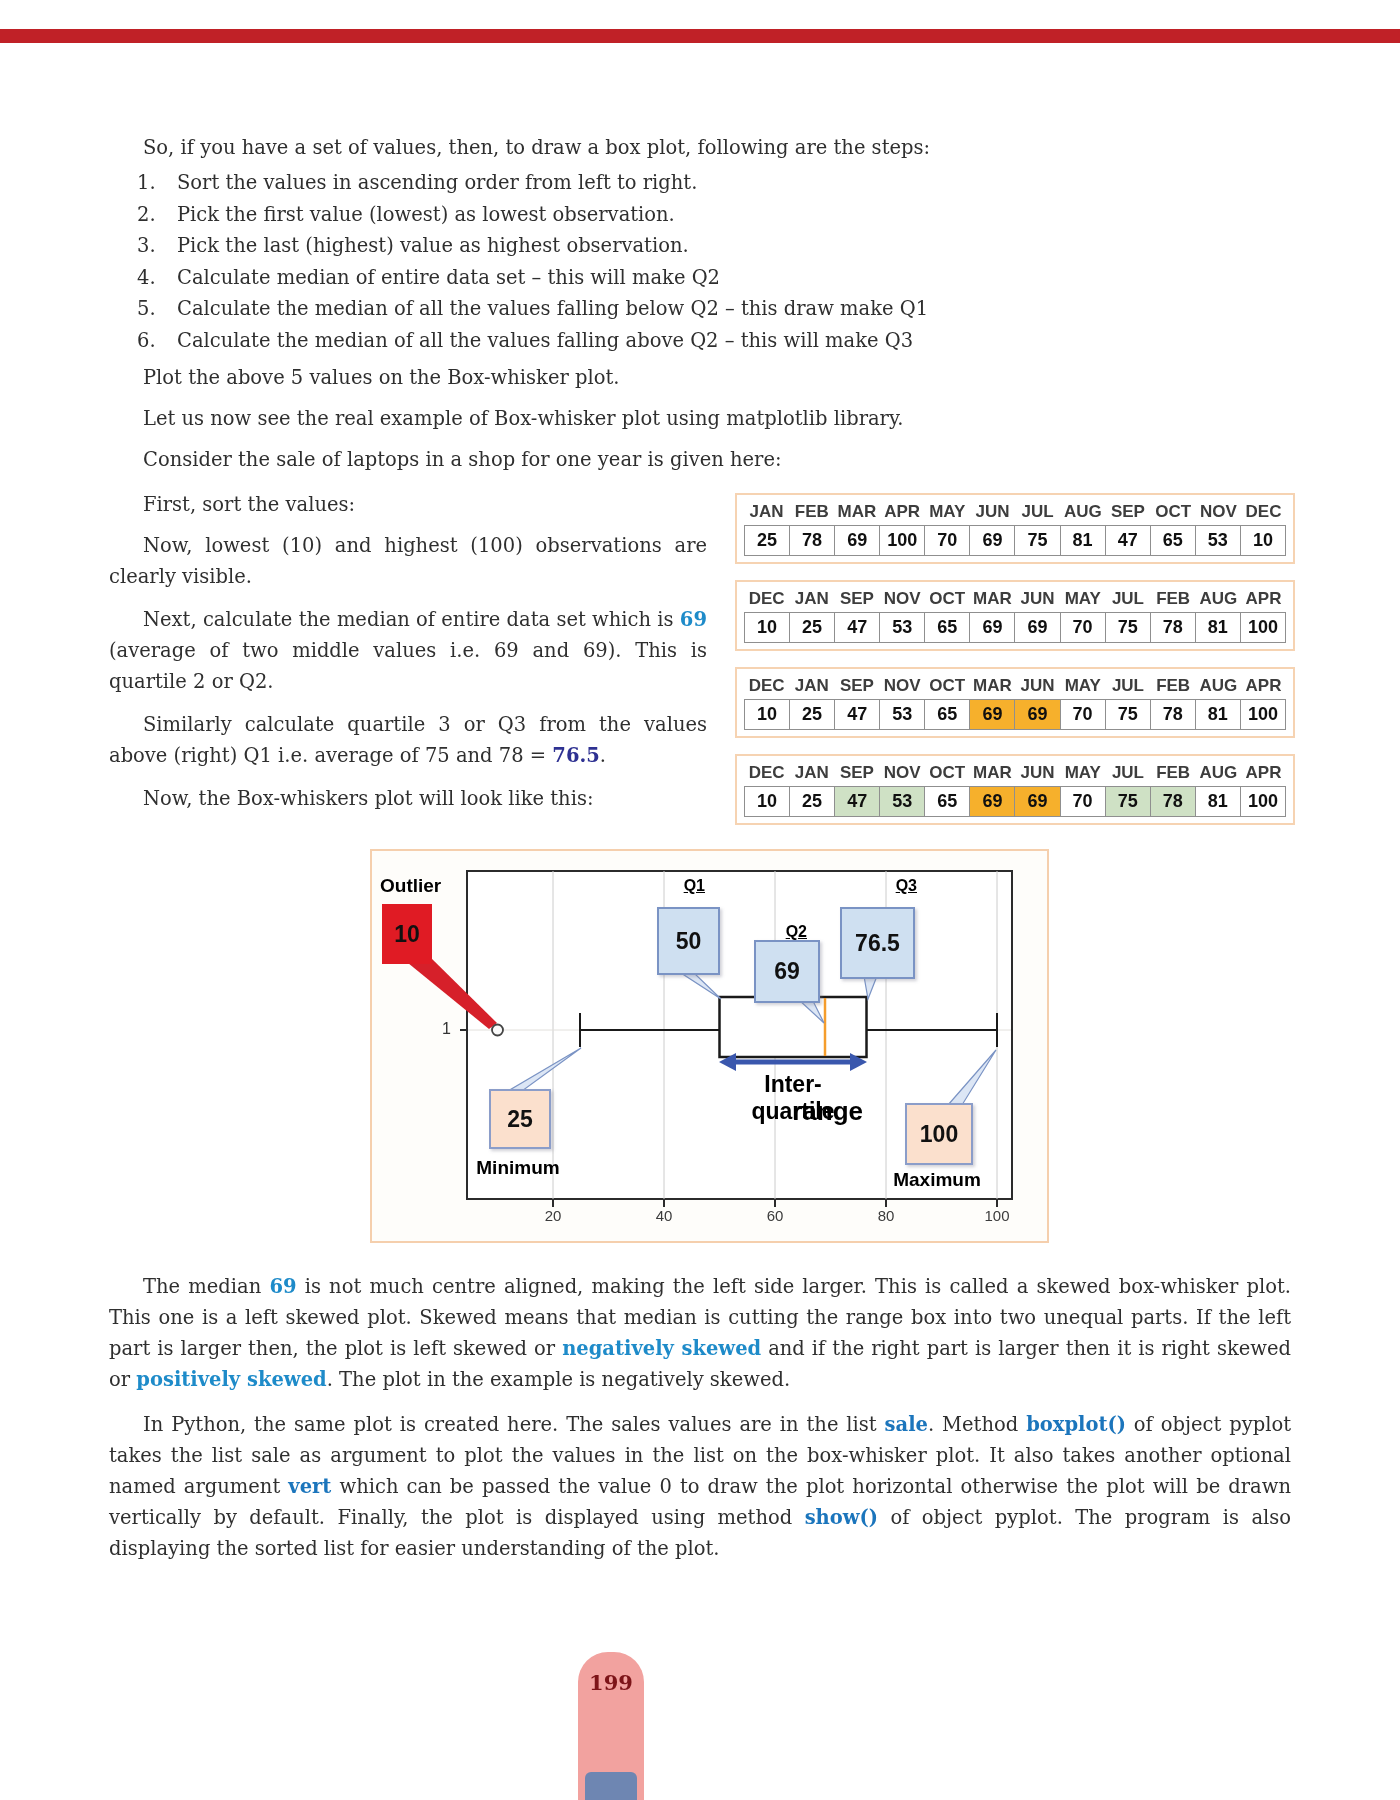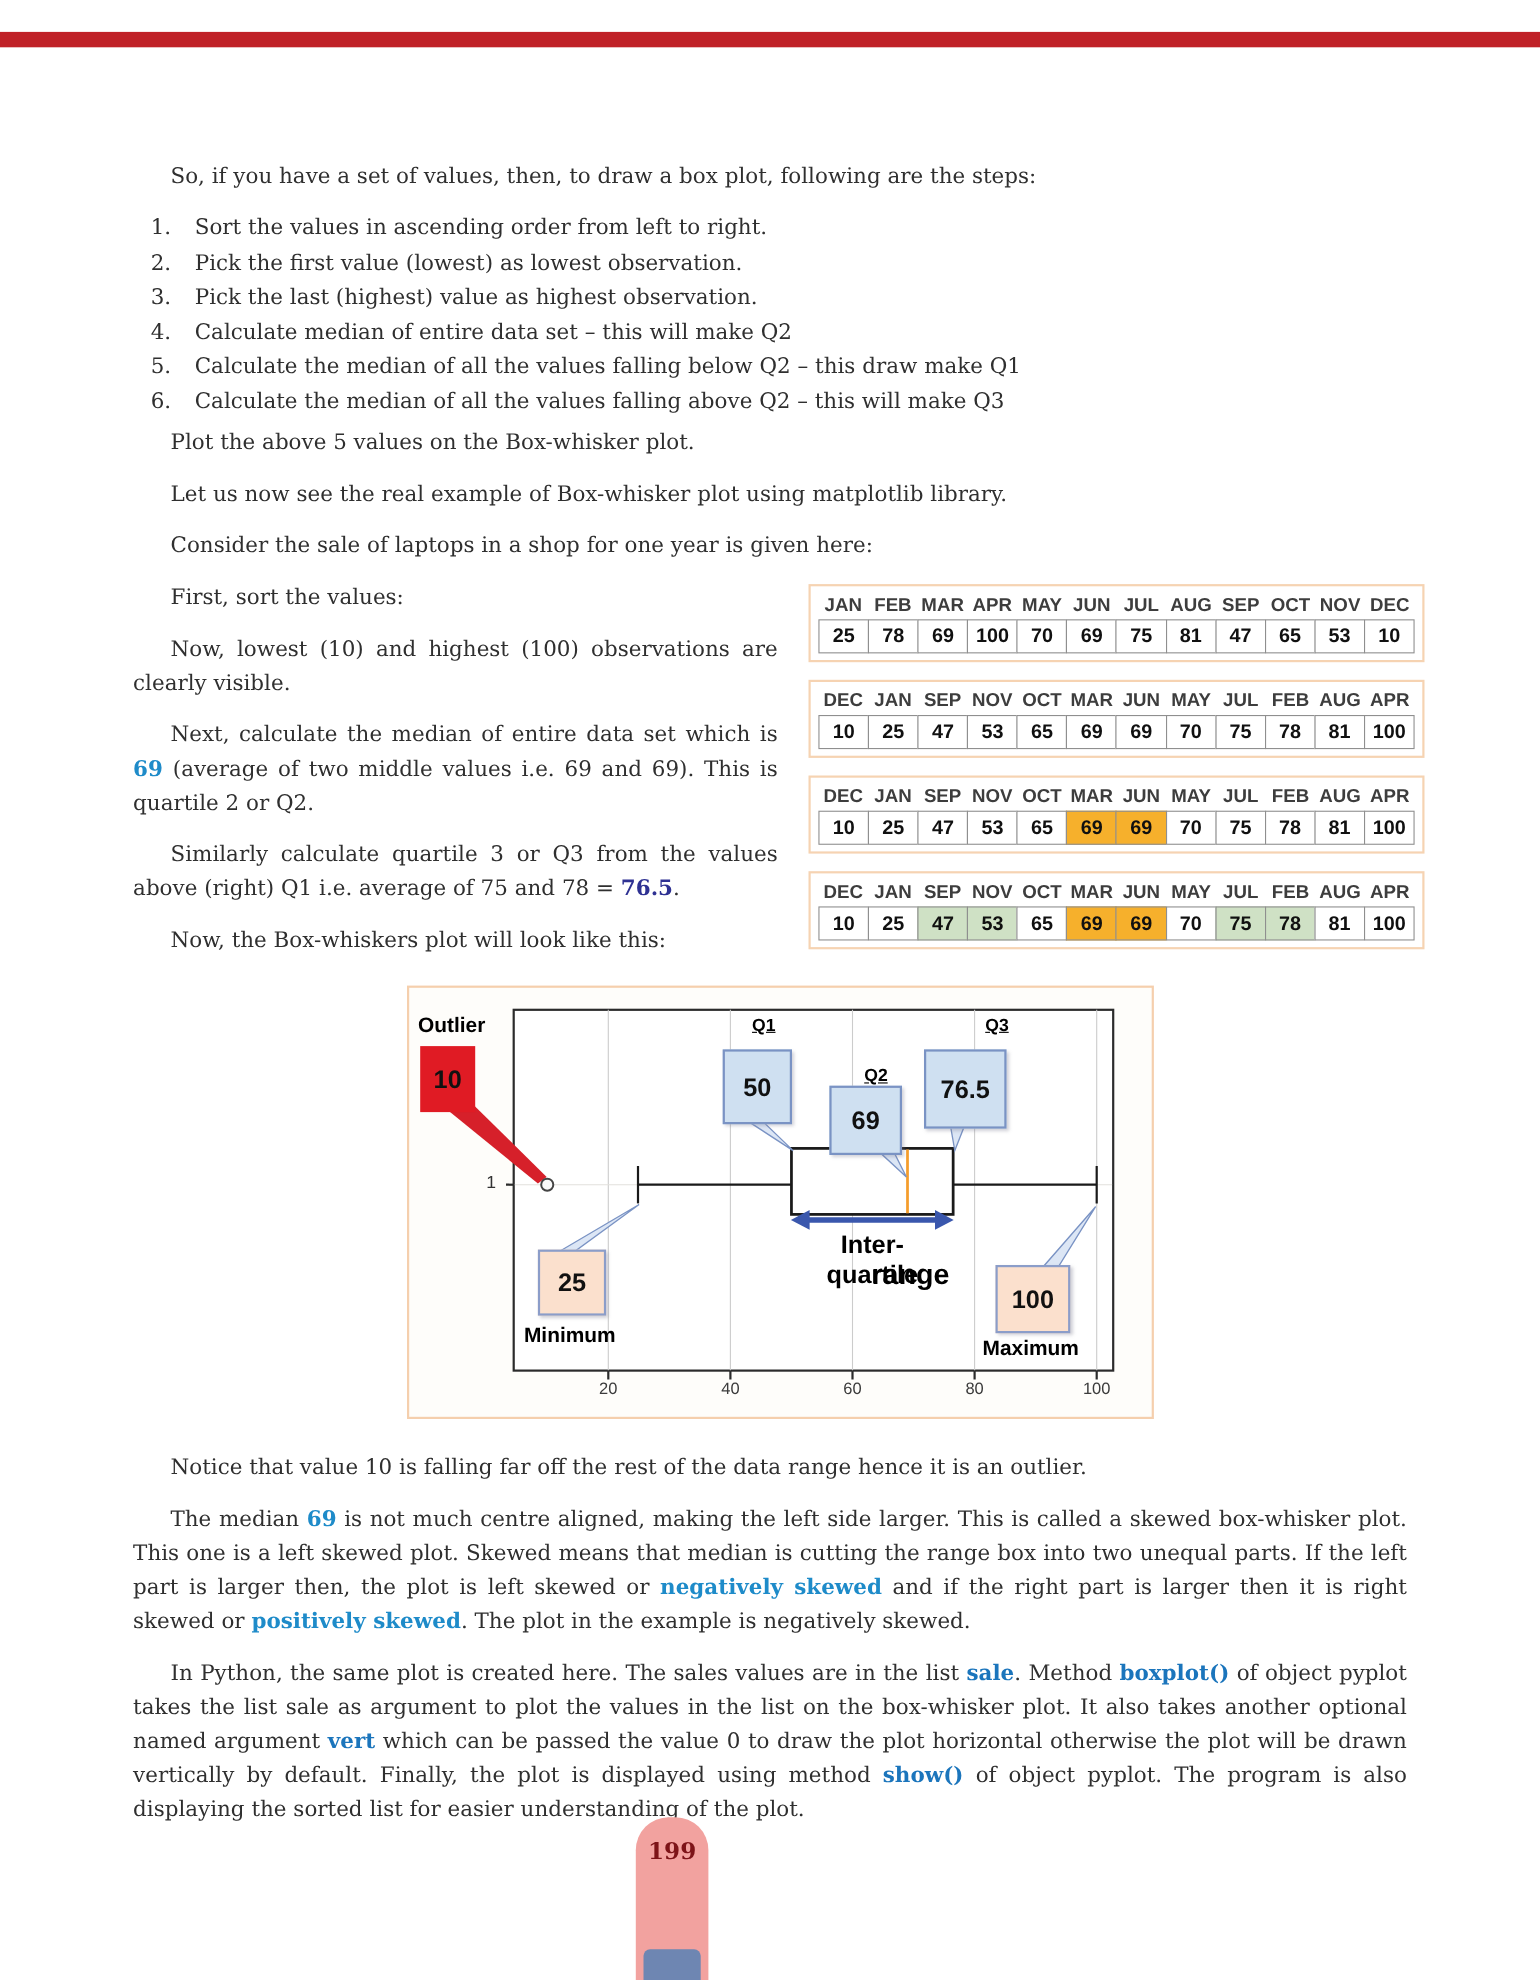--- a/index.html
+++ b/index.html
@@ -1,20 +1,20 @@
 <!DOCTYPE html>
 <html><head>
 <meta charset="utf-8">
 <style>
   html,body{margin:0;padding:0;background:#ffffff;}
   .page{position:relative;width:1400px;height:1800px;background:#ffffff;overflow:hidden;
         font-family:"DejaVu Serif", serif;color:#2f2f2f;}
   .topbar{position:absolute;left:0;top:29px;width:1400px;height:14px;background:#c02127;}
   .content{position:absolute;left:105px;top:128px;width:1190px;}
-  .para{margin:16px;text-indent:34px;text-align:justify;font-size:19.5px;line-height:31px;}
+  .para{margin:4px;text-indent:34px;text-align:justify;font-size:19.5px;line-height:31px;}
   .para.noj{text-align:left;}
   .steps{margin:2px 0 0 0;}
   .step{display:flex;padding-left:32px;font-size:19.5px;line-height:31.5px;}
   .step .num{width:40px;flex:none;}
   .step .stext{flex:1;}
   .mt6{margin-top:6px;} .mt10{margin-top:10px;} .mt12{margin-top:12px;} .mt14{margin-top:14px;}
 
   
   .twocol{margin-top:14px;}
   .tables-float{float:right;width:560px;margin:4px 0 8px 28px;}
@@ -296,21 +296,20 @@
       <div class="flabel" style="left:351px;top:220px;width:140px;text-align:center;font-size:23px;">Inter-quartile</div>
       <div class="flabel" style="left:351px;top:245px;width:140px;text-align:right;font-size:26px;">range</div>
 
       <span class="tick" style="left:159px;top:356px;">20</span>
       <span class="tick" style="left:270px;top:356px;">40</span>
       <span class="tick" style="left:381px;top:356px;">60</span>
       <span class="tick" style="left:492px;top:356px;">80</span>
       <span class="tick" style="left:603px;top:356px;">100</span>
     </div>
 
-    <p class="para noj">Notice that value 10 is falling far off the rest of the data range hence it is an outlier.</p>
 
     <p class="para mt12"><span>The median </span><span class="t-blue">69</span><span> is not much centre aligned, making the left side larger. This is called a skewed box-whisker plot. This one is a left skewed plot. Skewed means that median is cutting the range box into two unequal parts. If the left part is larger then, the plot is left skewed or </span><span class="t-blue">negatively skewed</span><span> and if the right part is larger then it is right skewed or </span><span class="t-blue">positively skewed</span><span>. The plot in the example is negatively skewed.</span></p>
 
     <p class="para mt14"><span>In Python, the same plot is created here. The sales values are in the list </span><span class="t-link">sale</span><span>. Method </span><span class="t-link">boxplot()</span><span> of object pyplot takes the list sale as argument to plot the values in the list on the box-whisker plot. It also takes another optional named argument </span><span class="t-link">vert</span><span> which can be passed the value 0 to draw the plot horizontal otherwise the plot will be drawn vertically by default. Finally, the plot is displayed using method </span><span class="t-link">show()</span><span> of object pyplot. The program is also displaying the sorted list for easier understanding of the plot.</span></p>
   </div>
 
   <div class="badge">
     <div class="badge-num">199</div>
     <div class="badge-blue"></div>
   </div>

